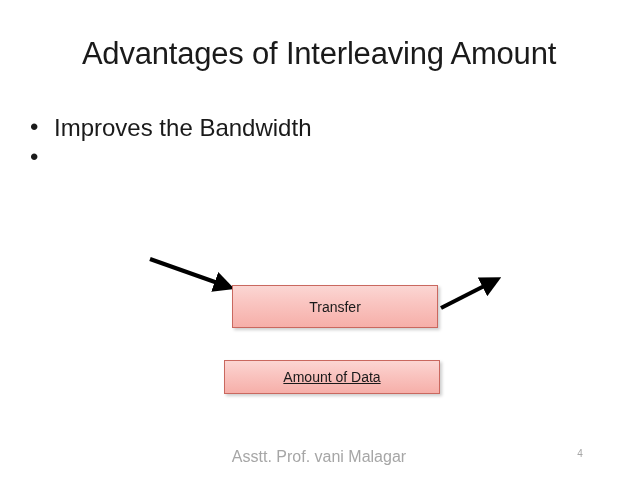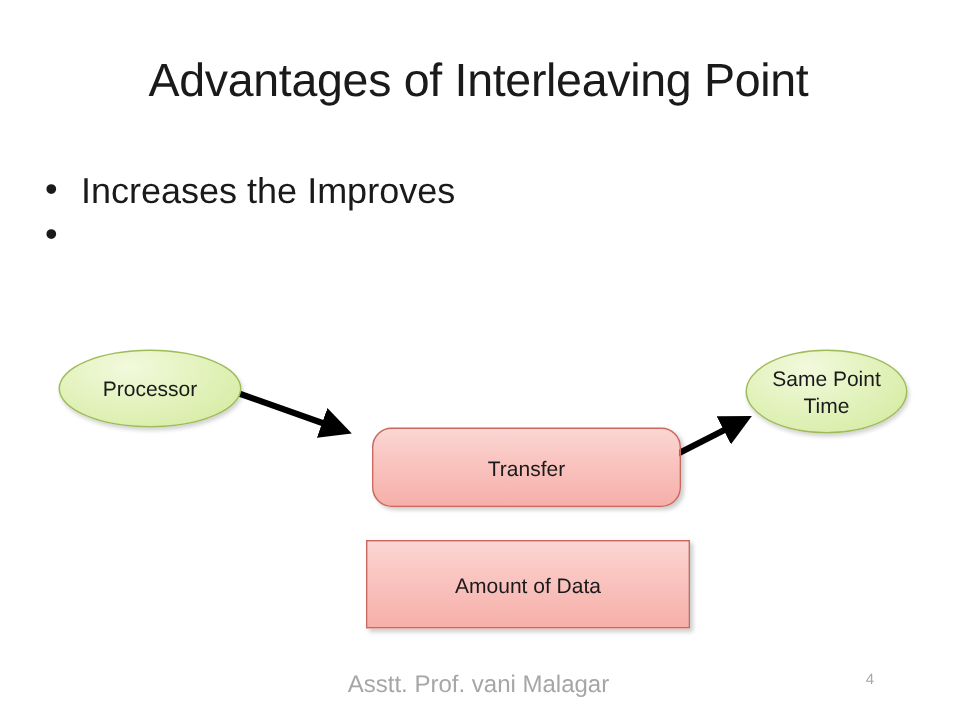--- a/index.html
+++ b/index.html
@@ -117,31 +117,31 @@
     box-shadow: 2px 2px 3px rgba(0,0,0,0.2);
     display: flex;
     align-items: center;
     justify-content: center;
     text-align: center;
     color: #1a1a1a;
     font-size: 14px;
     box-sizing: border-box;
   }
   #node-transfer {
-    left: 248px;
+    left: 232px;
     top: 285px;
     width: 206px;
-    height: 53px;
-    border-radius: 13px;
+    height: 43px;
   }
   #node-amount-of-data {
-    left: 244px;
+    left: 224px;
     top: 360px;
     width: 216px;
-    height: 59px;
+    height: 34px;
+    text-decoration: underline;
   }
 
   
   #footer-author {
     position: absolute;
     left: 0;
     top: 448px;
     width: 638px;
     text-align: center;
     font-size: 16px;
@@ -155,51 +155,45 @@
     text-align: center;
     font-size: 10px;
     color: #a6a6a6;
   }
 </style>
 </head>
 <body>
 
 <div id="slide">
 
-  <div id="slide-title">Advantages of Interleaving Point</div>
+  <div id="slide-title">Advantages of Interleaving Amount</div>
 
   <ul id="bullet-list">
     <li>
       <span class="bullet-dot">•</span>
-      <span class="bullet-text">Increases the Improves</span>
+      <span class="bullet-text">Improves the Bandwidth</span>
     </li>
     <li>
       <span class="bullet-dot">•</span>
     </li>
   </ul>
 
   <div id="diagram">
 
     <svg id="arrow-layer" width="638" height="478" viewBox="0 0 638 478">
       <defs>
         <marker id="arrowhead" markerWidth="5" markerHeight="5" refX="3.6" refY="2.5" orient="auto" markerUnits="strokeWidth">
           <path d="M 0 0 L 5 2.5 L 0 5 z" fill="#000000"></path>
         </marker>
       </defs>
       <line x1="150" y1="259" x2="229" y2="287" stroke="#000000" stroke-width="4.2" marker-end="url(#arrowhead)"></line>
       <line x1="441" y1="308" x2="496" y2="280" stroke="#000000" stroke-width="4.2" marker-end="url(#arrowhead)"></line>
     </svg>
 
-    <div class="ellipse-node" id="node-processor">
-      <span>Processor</span>
-    </div>
-
-    <div class="ellipse-node" id="node-same-point-time">
-      <span>Same Point Time</span>
-    </div>
+
 
     <div class="rect-node" id="node-transfer">
       <span>Transfer</span>
     </div>
 
     <div class="rect-node" id="node-amount-of-data">
       <span>Amount of Data</span>
     </div>
 
   </div>

